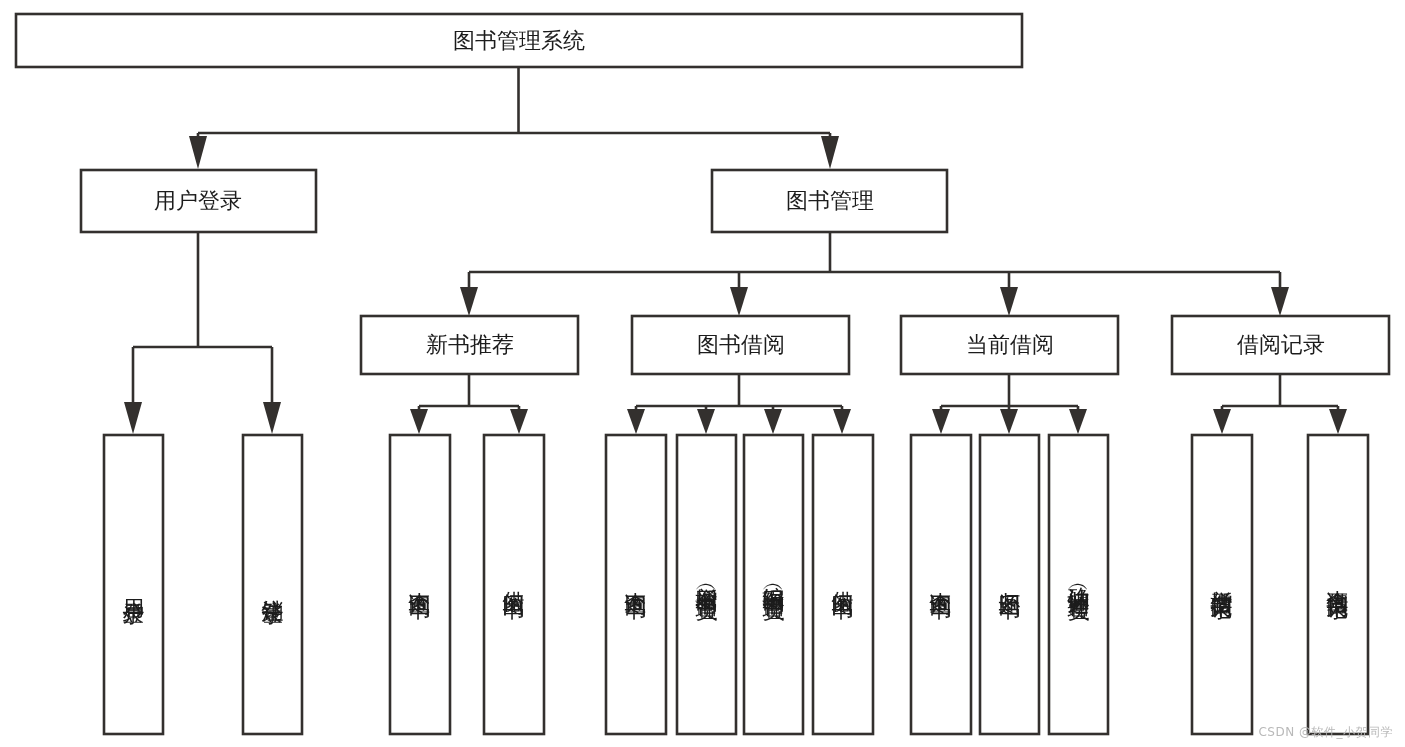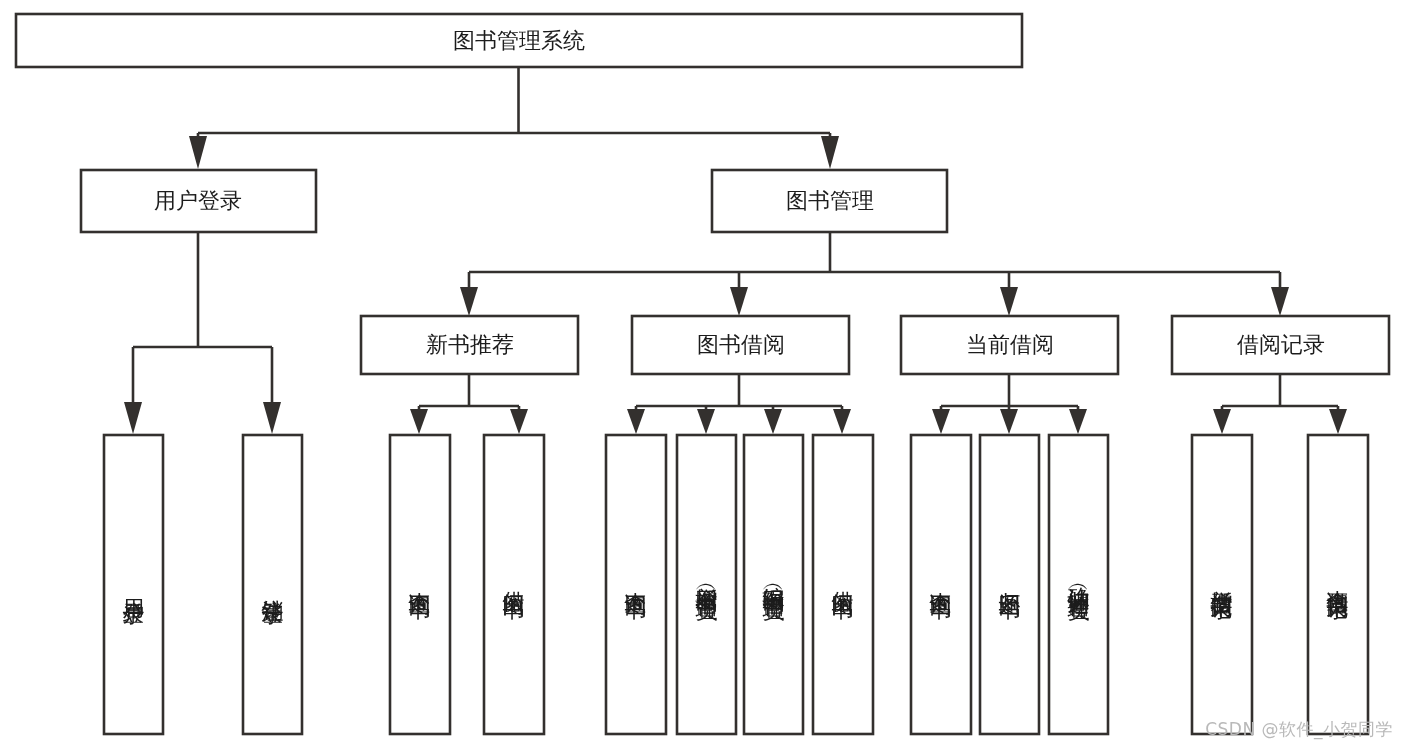--- a/index.html
+++ b/index.html
@@ -51,21 +51,21 @@
     text-orientation: upright;
     letter-spacing: 2px;
     dominant-baseline: central;
     text-anchor: middle;
   }
   .watermark {
     position: absolute;
     right: 12px;
     bottom: 6px;
     font-family: "DejaVu Sans", "Liberation Sans", sans-serif;
-    font-size: 17px;
+    font-size: 12px;
     color: #b9b9b9;
     white-space: nowrap;
     letter-spacing: 0.5px;
     pointer-events: none;
   }
 </style>
 </head>
 <body>
 
 <svg id="chart-root" viewBox="0 0 1405 747">

